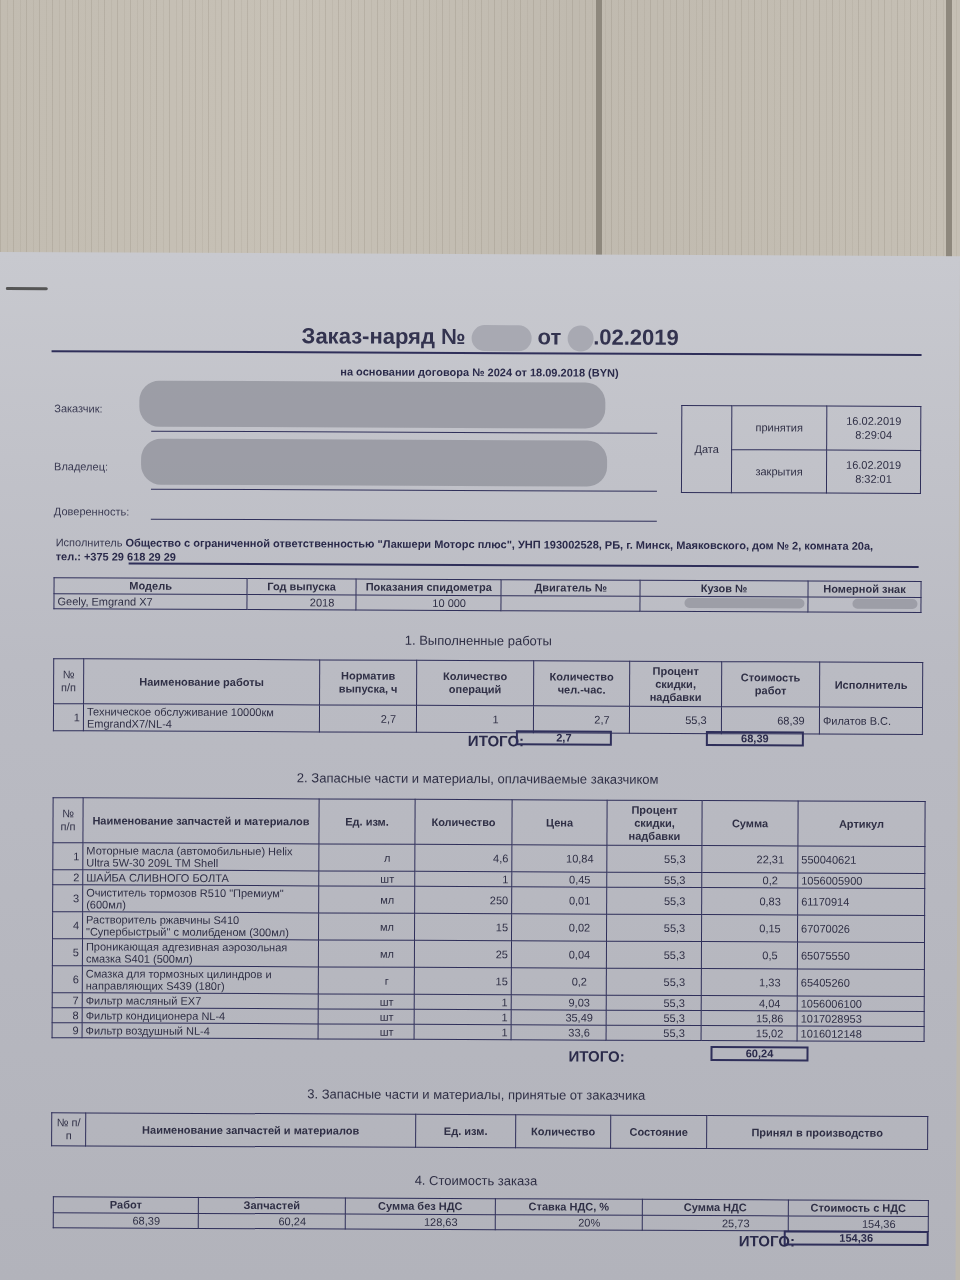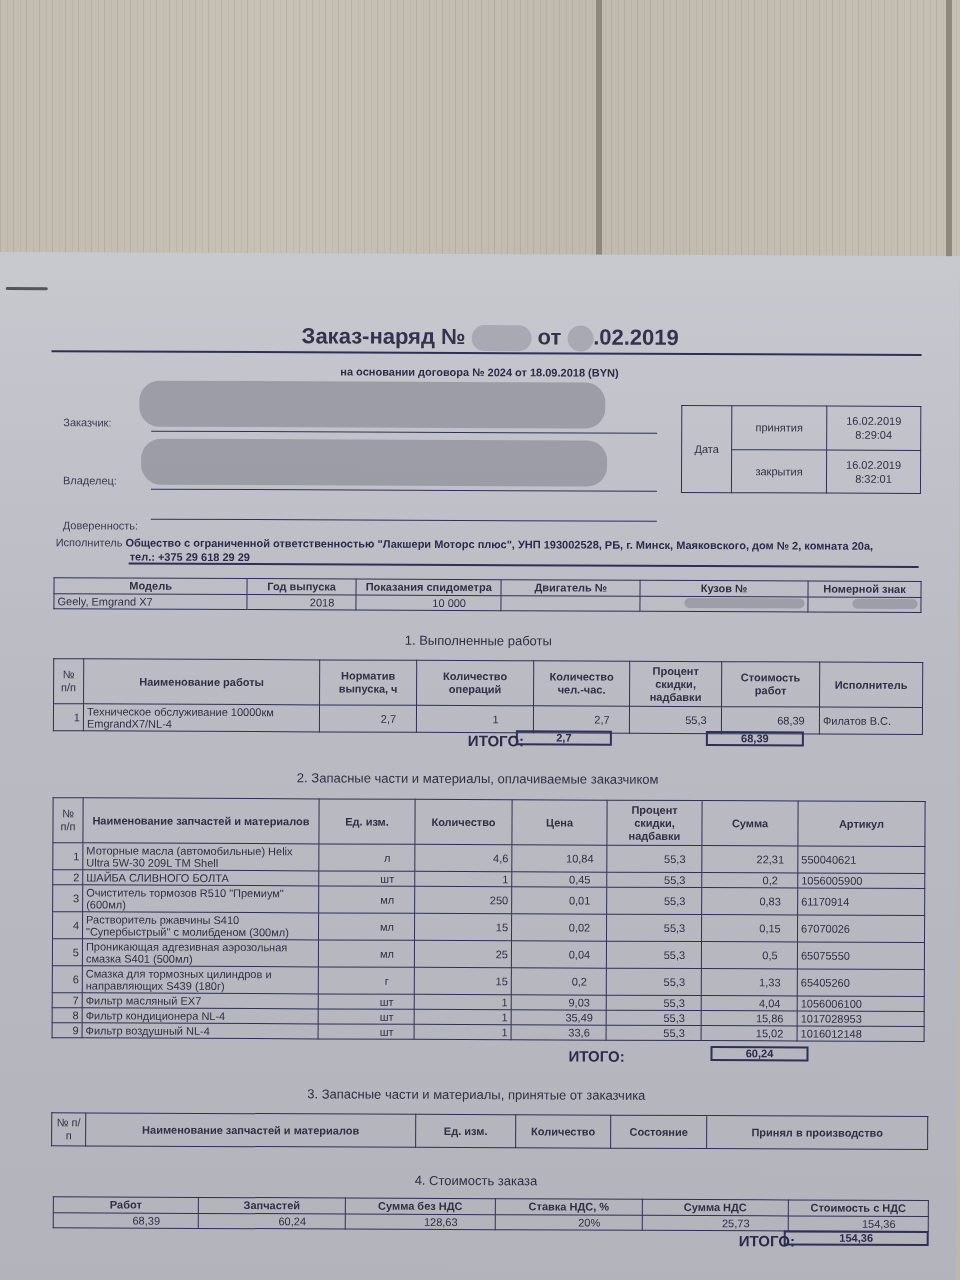--- a/index.html
+++ b/index.html
@@ -32,21 +32,21 @@
 
   .title {
     position: absolute; left: 302px; top: 70px; font-size: 22px; font-weight: bold; color: #33334f;
     white-space: nowrap;
   }
   .title .blur { display: inline-block; width: 60px; height: 26px; border-radius: 13px; background: #a8a9b2; vertical-align: middle; margin: 0 6px; }
   .title .blur.small { width: 26px; margin: 0 0 0 6px; }
   .title-rule { position: absolute; left: 52px; top: 98px; width: 870px; height: 2px; background: #2f2f5a; }
   .subtitle { position: absolute; left: 0; width: 960px; top: 112px; text-align: center; font-size: 11px; font-weight: bold; }
 
-  .field-label { position: absolute; left: 64px; font-size: 11px; color: #3a3a52; margin-top: 14px; }
+  .field-label { position: absolute; left: 55px; font-size: 11px; color: #3a3a52; }
   .field-line { position: absolute; left: 152px; width: 506px; height: 1px; background: #2f2f5a; }
   .redact { position: absolute; background: #8f9099; border-radius: 20px; opacity: 0.75; }
 
   table { border-collapse: collapse; position: absolute; }
   td, th { border: 1px solid #2f2f5a; font-size: 11px; font-weight: normal; padding: 1px 3px; color: #2f2f45; vertical-align: middle; }
   th { font-weight: bold; text-align: center; line-height: 13px; }
   .c { text-align: center; padding-left: 44px; }
   .r { text-align: right; }
 
   .date-table td { text-align: center; font-size: 11px; line-height: 14px; }
@@ -100,21 +100,21 @@
     <tr>
       <td>закрытия</td>
       <td><span>16.02.2019</span><br><span>8:32:01</span></td>
     </tr>
   </tbody>
     </table>
 
   <div class="executor">
     <span class="lbl">Исполнитель</span>
     <span class="val">Общество с ограниченной ответственностью "Лакшери Моторс плюс",  УНП 193002528,  РБ, г. Минск, Маяковского, дом № 2, комната 20а,</span><br>
-    <span class="val" style="margin-left:74px">тел.: +375 29 618 29 29</span>
+    <span class="val" style="">тел.: +375 29 618 29 29</span>
   </div>
   <div class="executor-rule"></div>
 
   <table style="left:55px; top:325px; width:868px">
     <tbody>
         <tr>
       <th style="width:198px">Модель</th>
       <th style="width:110px">Год выпуска</th>
       <th style="width:148px">Показания спидометра</th>
       <th style="width:141px">Двигатель №</th>

